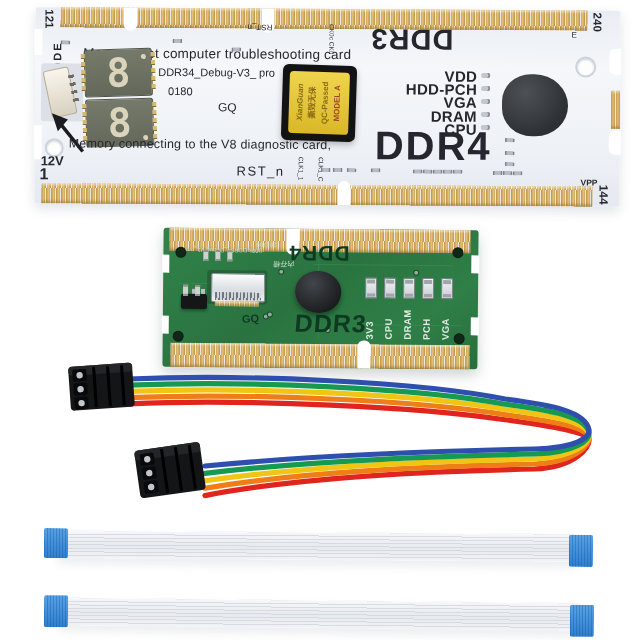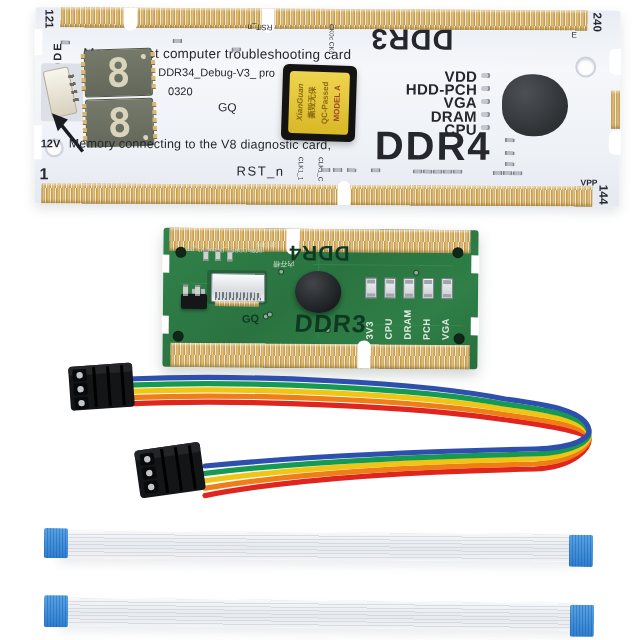--- a/index.html
+++ b/index.html
@@ -105,25 +105,25 @@
     <div class="abs vtext rot180" style="left:16px;top:34px;font-size:11px;font-weight:600;letter-spacing:2px;">CODE</div>
     <div class="abs" style="left:6px;top:56px;width:42px;height:58px;background:#dde1e7;border-radius:3px;"></div>
     <div class="abs" style="left:12px;top:61px;width:24px;height:46px;transform:rotate(-12deg);border:1px solid #b5ad99;border-radius:3px;background:linear-gradient(180deg,#f8f5ec,#d8d1bf);">
       <div class="abs" style="right:-5px;top:8px;width:6px;height:30px;background:repeating-linear-gradient(180deg,#6f6a5e 0 3px,rgba(0,0,0,0) 3px 8px);"></div>
     </div>
     <svg class="abs" style="left:14px;top:104px;" width="40" height="42">
       <line x1="34" y1="40" x2="12" y2="13" stroke="#1b1c20" stroke-width="3.5"></line>
       <polygon points="3,2 19,8 9,20" fill="#1b1c20"></polygon>
     </svg>
     <div class="abs hole" style="left:10px;top:131px;width:15px;height:15px;"></div>
-    <div class="abs" style="left:6px;top:130px;font-size:11px;font-weight:600;">12V</div>
+    <div class="abs" style="left:6px;top:146px;font-size:13px;font-weight:600;">12V</div>
 
     <div class="abs" style="left:48px;top:38px;font-size:13.5px;font-weight:500;letter-spacing:.2px;">Memory slot computer troubleshooting card</div>
     <div class="abs" style="left:123px;top:58px;font-size:11px;">DDR34_Debug-V3_ pro</div>
-    <div class="abs" style="left:133px;top:77px;font-size:11px;">0320</div>
+    <div class="abs" style="left:133px;top:77px;font-size:11px;">0180</div>
     <div class="abs" style="left:183px;top:92px;font-size:12px;">GQ</div>
 
     <div class="abs" style="left:50px;top:41px;width:68px;transform:rotate(-2deg);">
       <div class="seg-module">
         <span class="seg-digit">8</span>
         <span class="seg-dp" style="bottom:auto;top:5px;"></span>
       </div>
       <div class="seg-module">
         <span class="seg-digit">8</span>
         <span class="seg-dp"></span>

